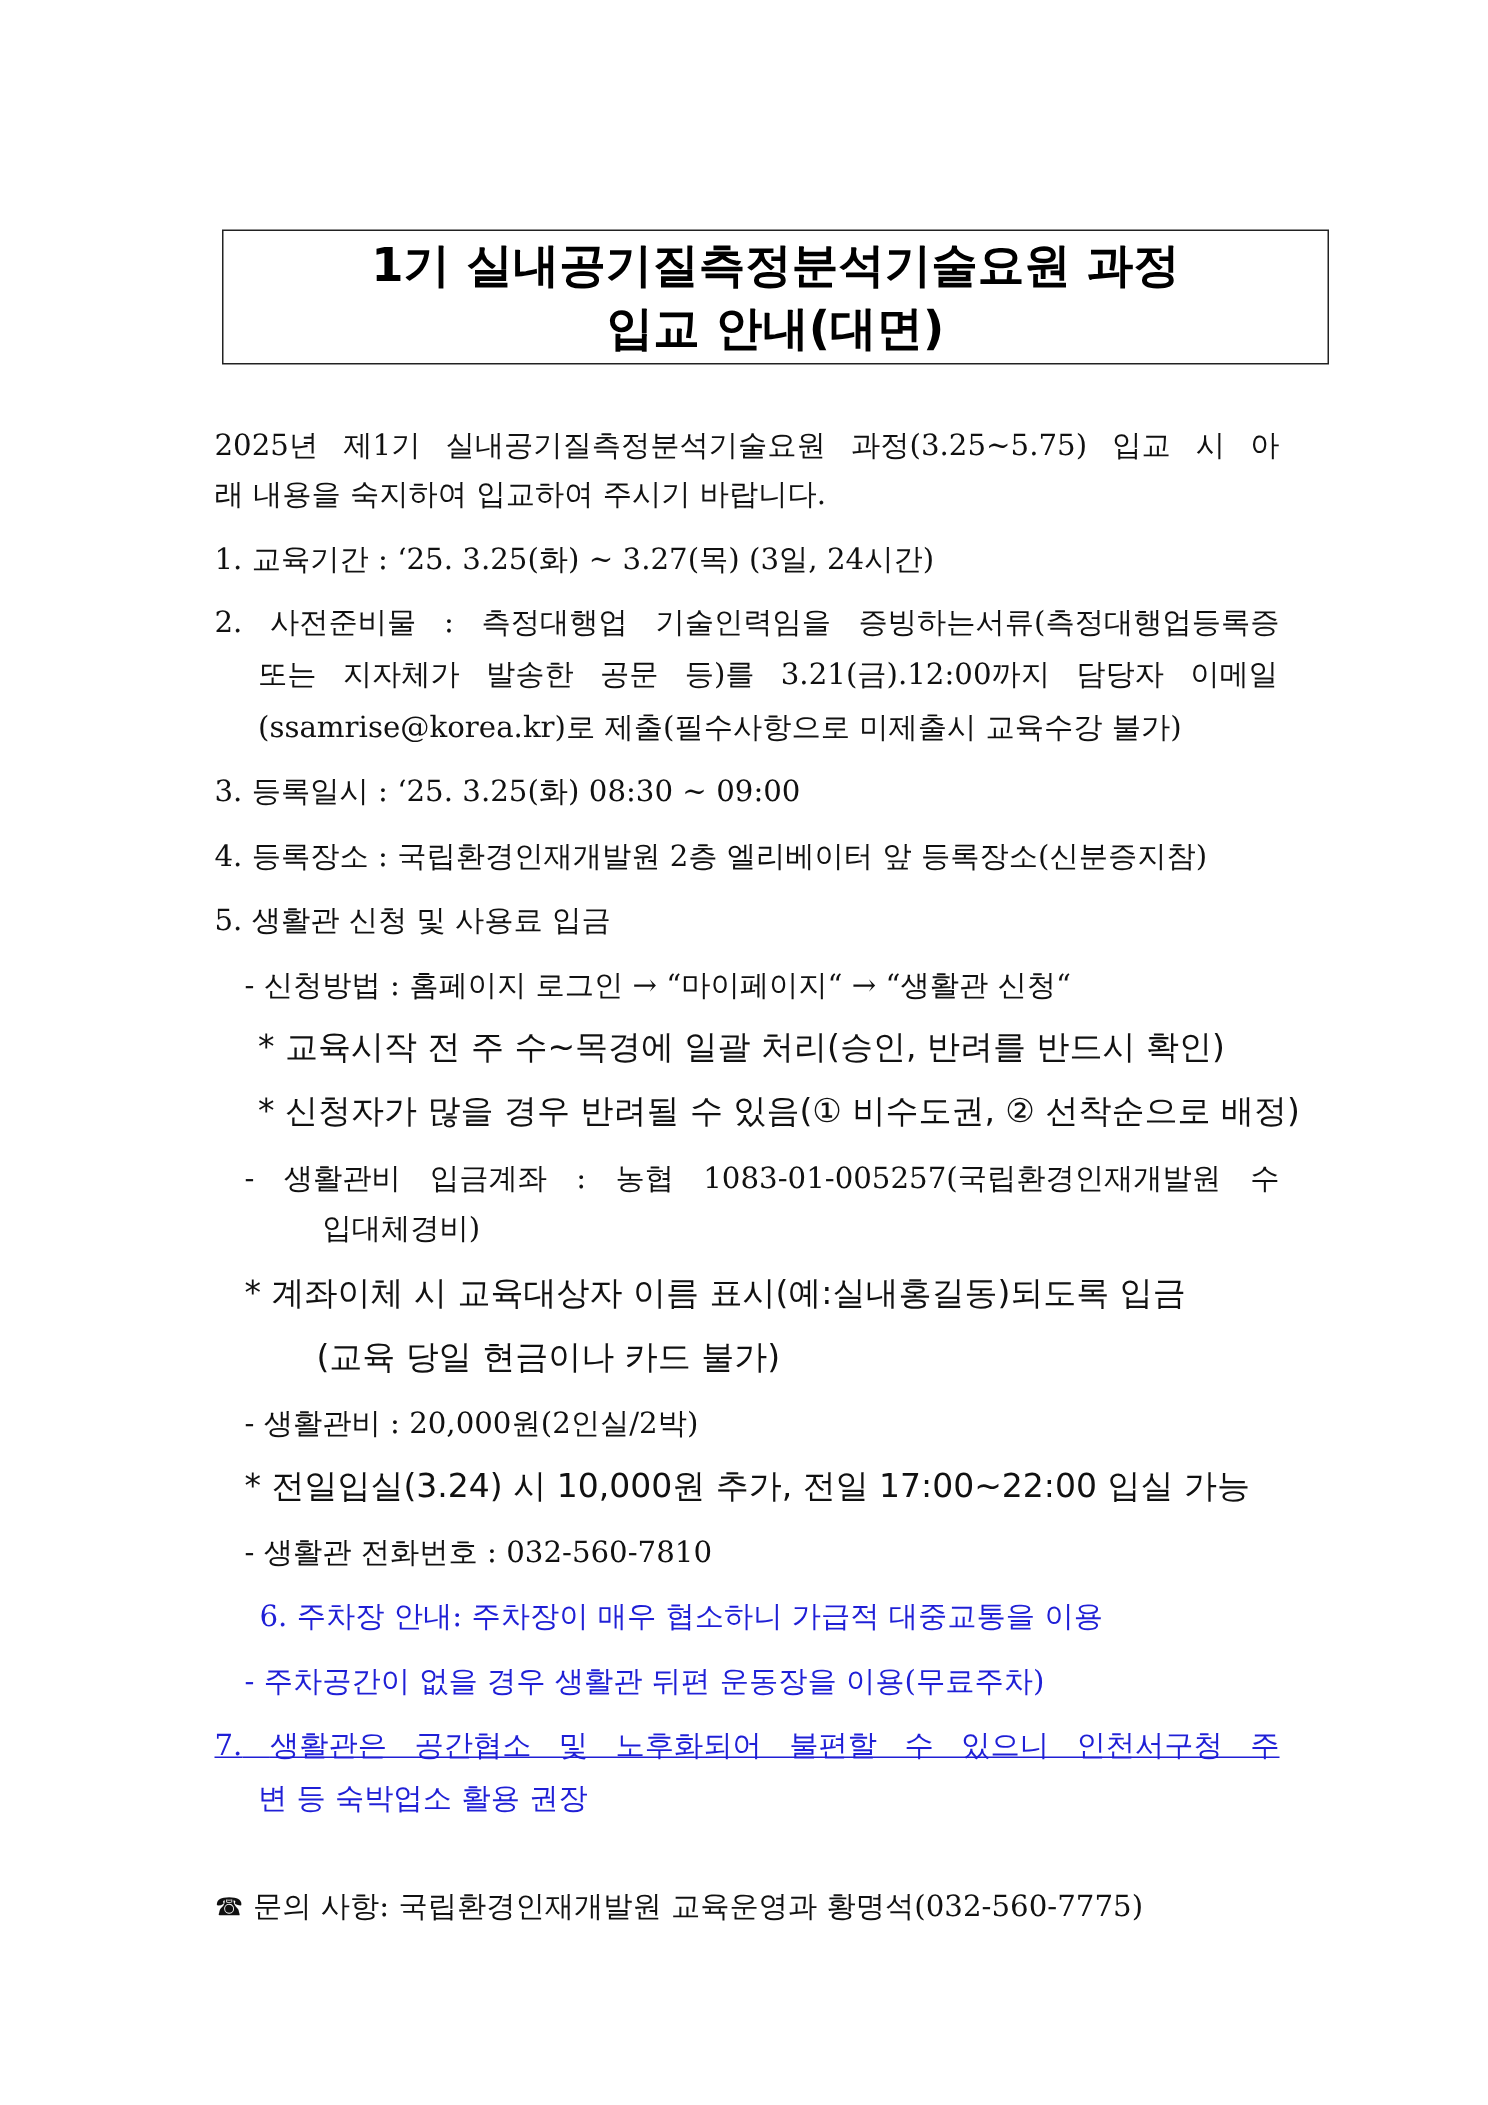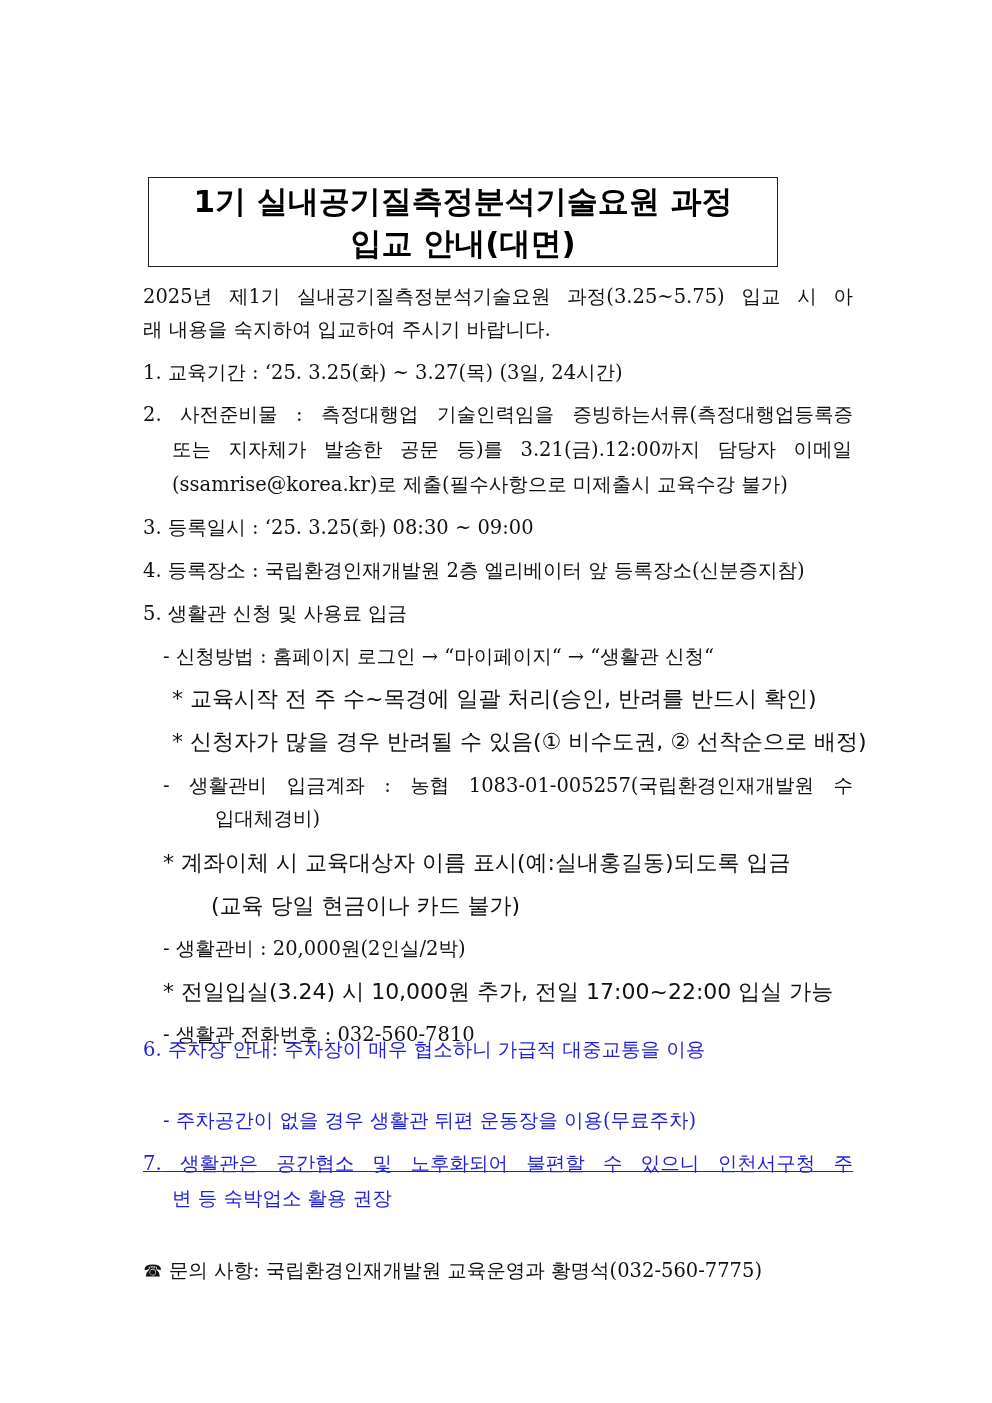--- a/index.html
+++ b/index.html
@@ -1,18 +1,18 @@
 <!DOCTYPE html>
 <html><head>
 <meta charset="utf-8">
 <style>
   html, body { margin:0; padding:0; background:#ffffff; }
   body { width:992px; height:1403px; position:relative; overflow:hidden;
          font-family:"DejaVu Serif","Liberation Serif",serif; color:#111; }
-  .title-box { position:absolute; left:148px; top:177px; width:630px; height:90px;
+  .title-box { position:absolute; left:148px; top:153px; width:738px; height:90px;
                border:1.5px solid #222; box-sizing:border-box; text-align:center; }
   .title-line { font-family:"DejaVu Sans","Liberation Sans",sans-serif; font-weight:bold;
                 font-size:31px; line-height:42px; color:#000; letter-spacing:0px; }
   .title-line.first { margin-top:2px; }
   .ln { position:absolute; left:143px; white-space:nowrap; font-size:19.5px; line-height:28px; }
   .sans { font-family:"DejaVu Sans","Liberation Sans",sans-serif; font-size:22px; }
   .blue { color:#1f1fd6; }
   .justify { width:710px; text-align:justify; text-align-last:justify; }
 </style>
 </head>
@@ -59,21 +59,21 @@
 <div class="ln" style="top:772px; left:163px; width:690px; text-align:justify; text-align-last:justify;">- 생활관비 입금계좌 : 농협 1083-01-005257(국립환경인재개발원 수</div>
 <div class="ln" style="top:805px; left:187px;margin-left:28px;">입대체경비)</div>
 
 <div class="ln sans" style="top:849px; left:163px;">* 계좌이체 시 교육대상자 이름 표시(예:실내홍길동)되도록 입금</div>
 <div class="ln sans" style="top:892px; left:183px;margin-left:28px;">(교육 당일 현금이나 카드 불가)</div>
 
 <div class="ln" style="top:935px; left:163px;">- 생활관비 : 20,000원(2인실/2박)</div>
 <div class="ln sans" style="top:978px; left:163px;">* 전일입실(3.24) 시 10,000원 추가, 전일 17:00~22:00 입실 가능</div>
 <div class="ln" style="top:1021px; left:163px;">- 생활관 전화번호 : 032-560-7810</div>
 
-<div class="ln blue" style="top:1036px;">
+<div class="ln blue" style="top:1064px;margin-left:30px;">
   <span>6.</span>
   <span>주차장 안내: 주차장이 매우 협소하니 가급적 대중교통을 이용</span>
 </div>
 <div class="ln blue" style="top:1107px; left:163px;">- 주차공간이 없을 경우 생활관 뒤편 운동장을 이용(무료주차)</div>
 
 <div class="ln blue justify" style="top:1150px;text-decoration:underline;">
   <span>7.</span>&nbsp;<span>생활관은 공간협소 및 노후화되어 불편할 수 있으니 인천서구청 주</span>
 </div>
 <div class="ln blue" style="top:1185px; left:172px;">변 등 숙박업소 활용 권장</div>
 

